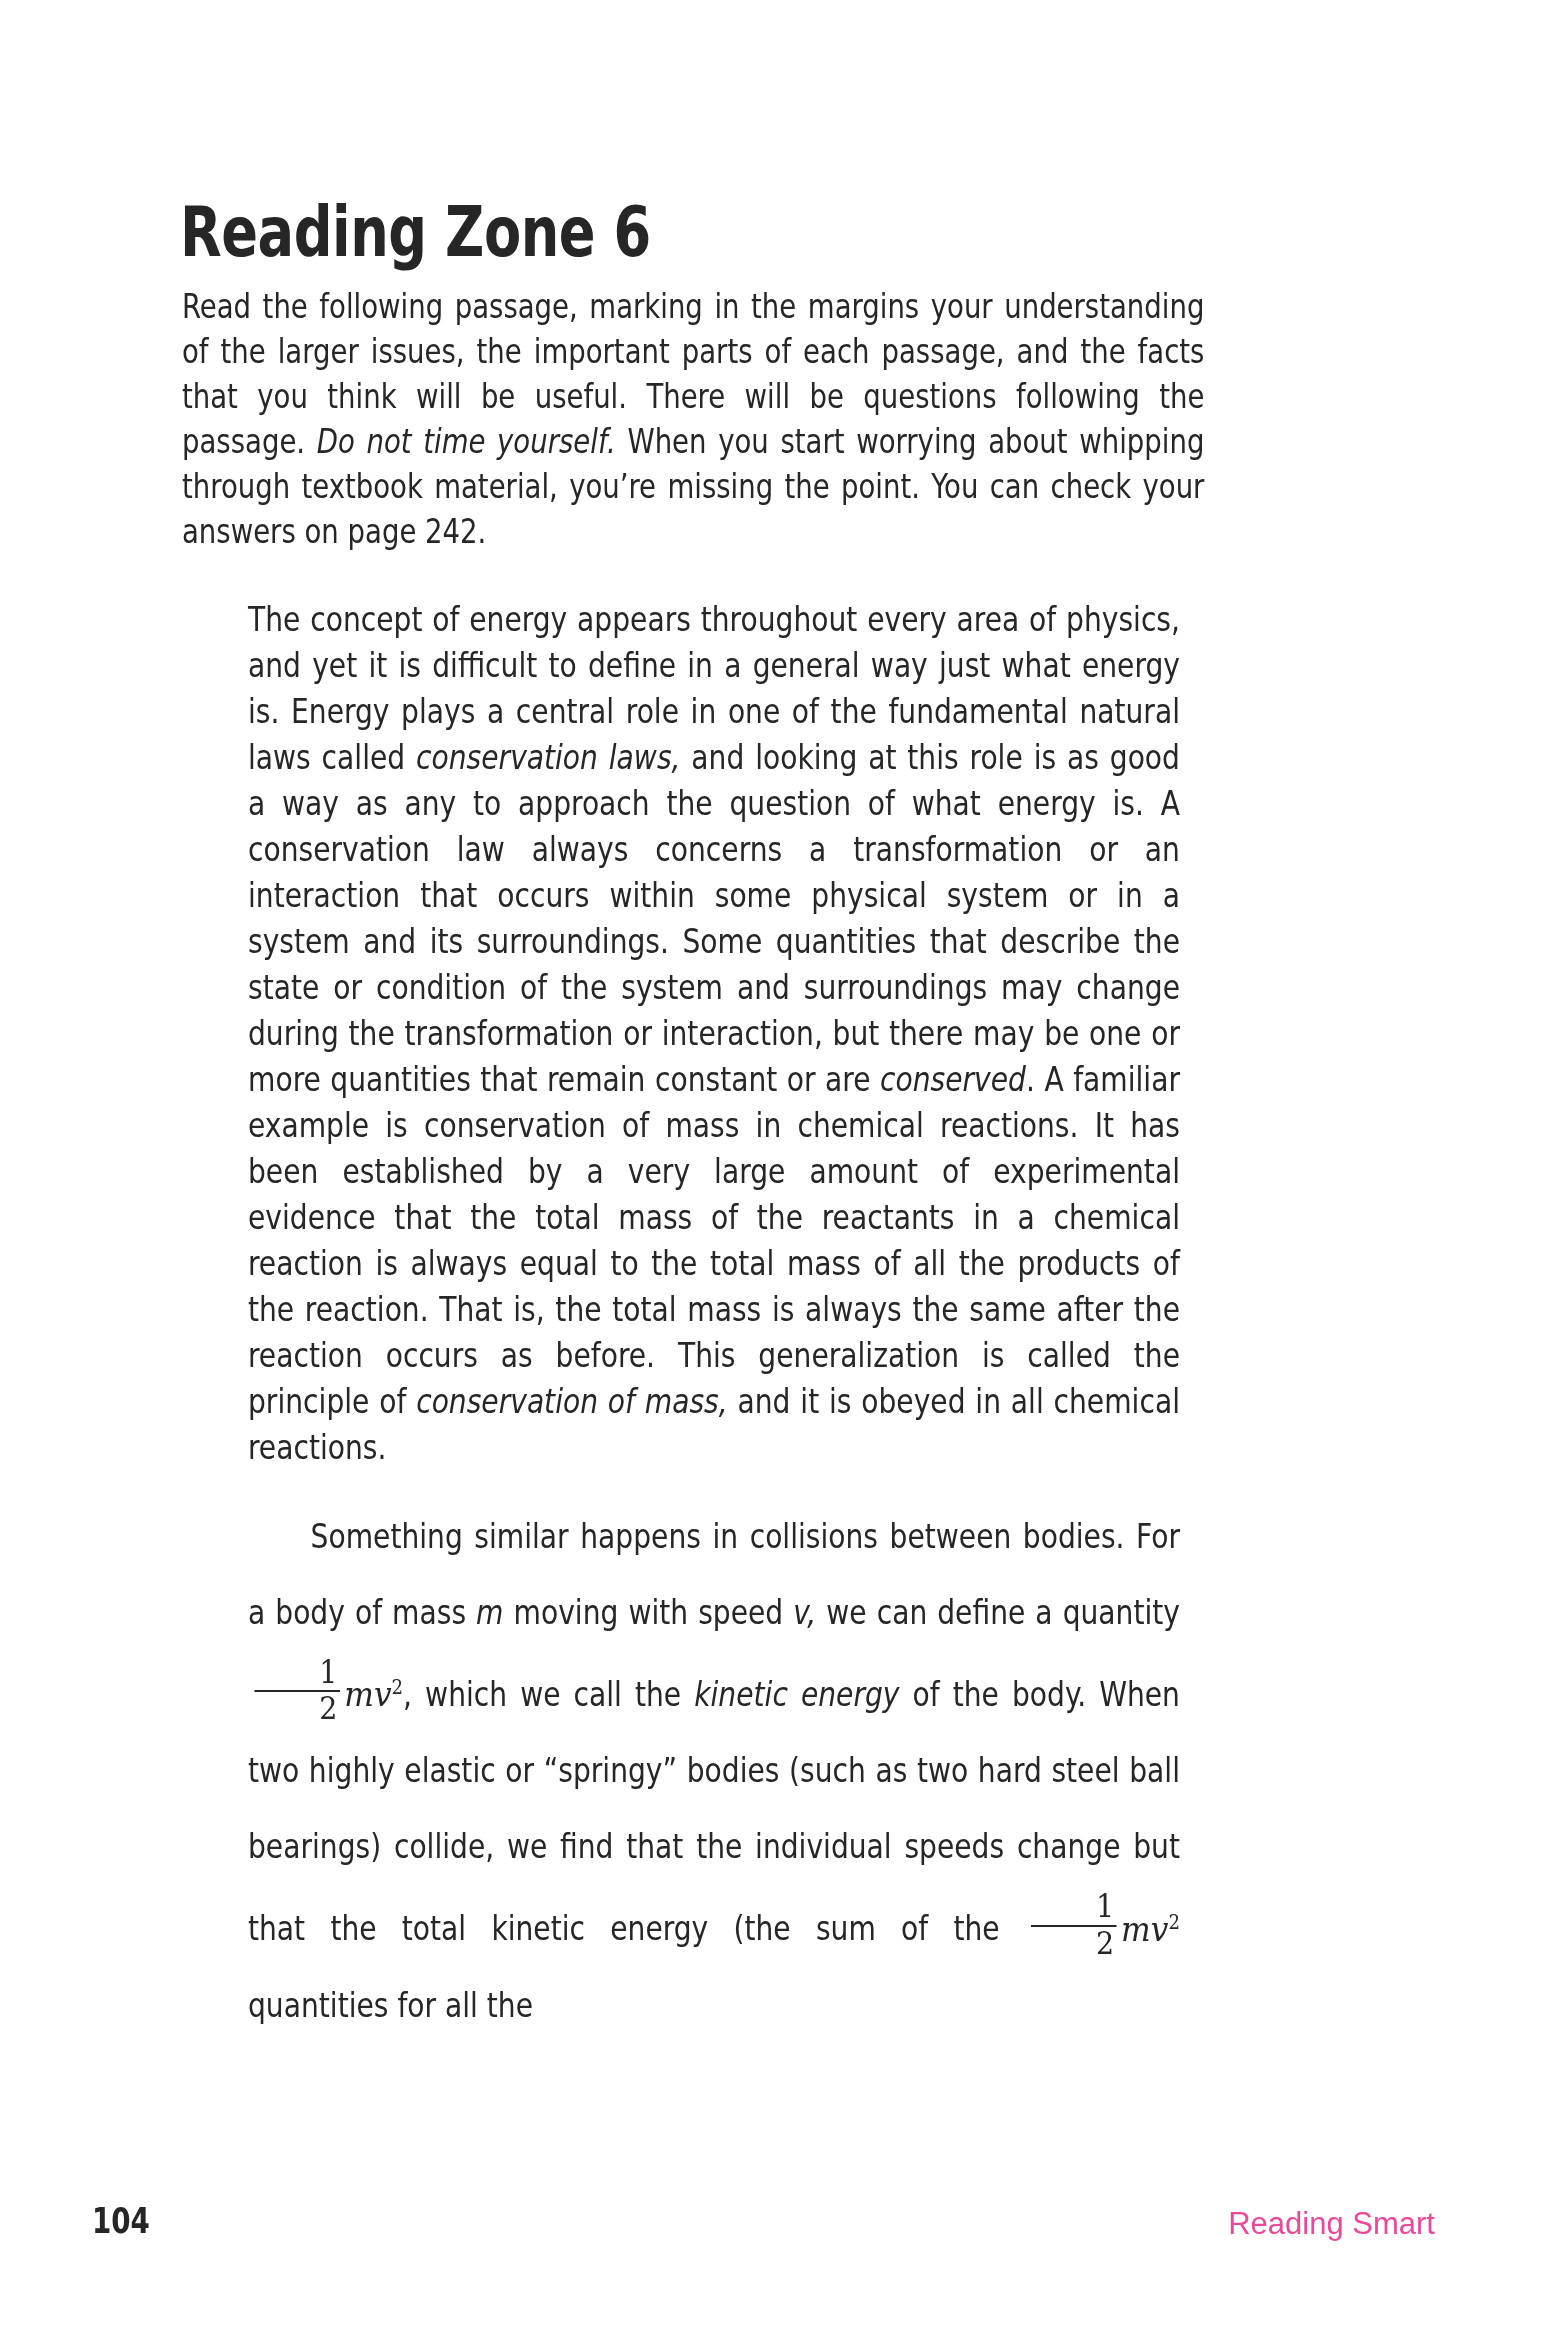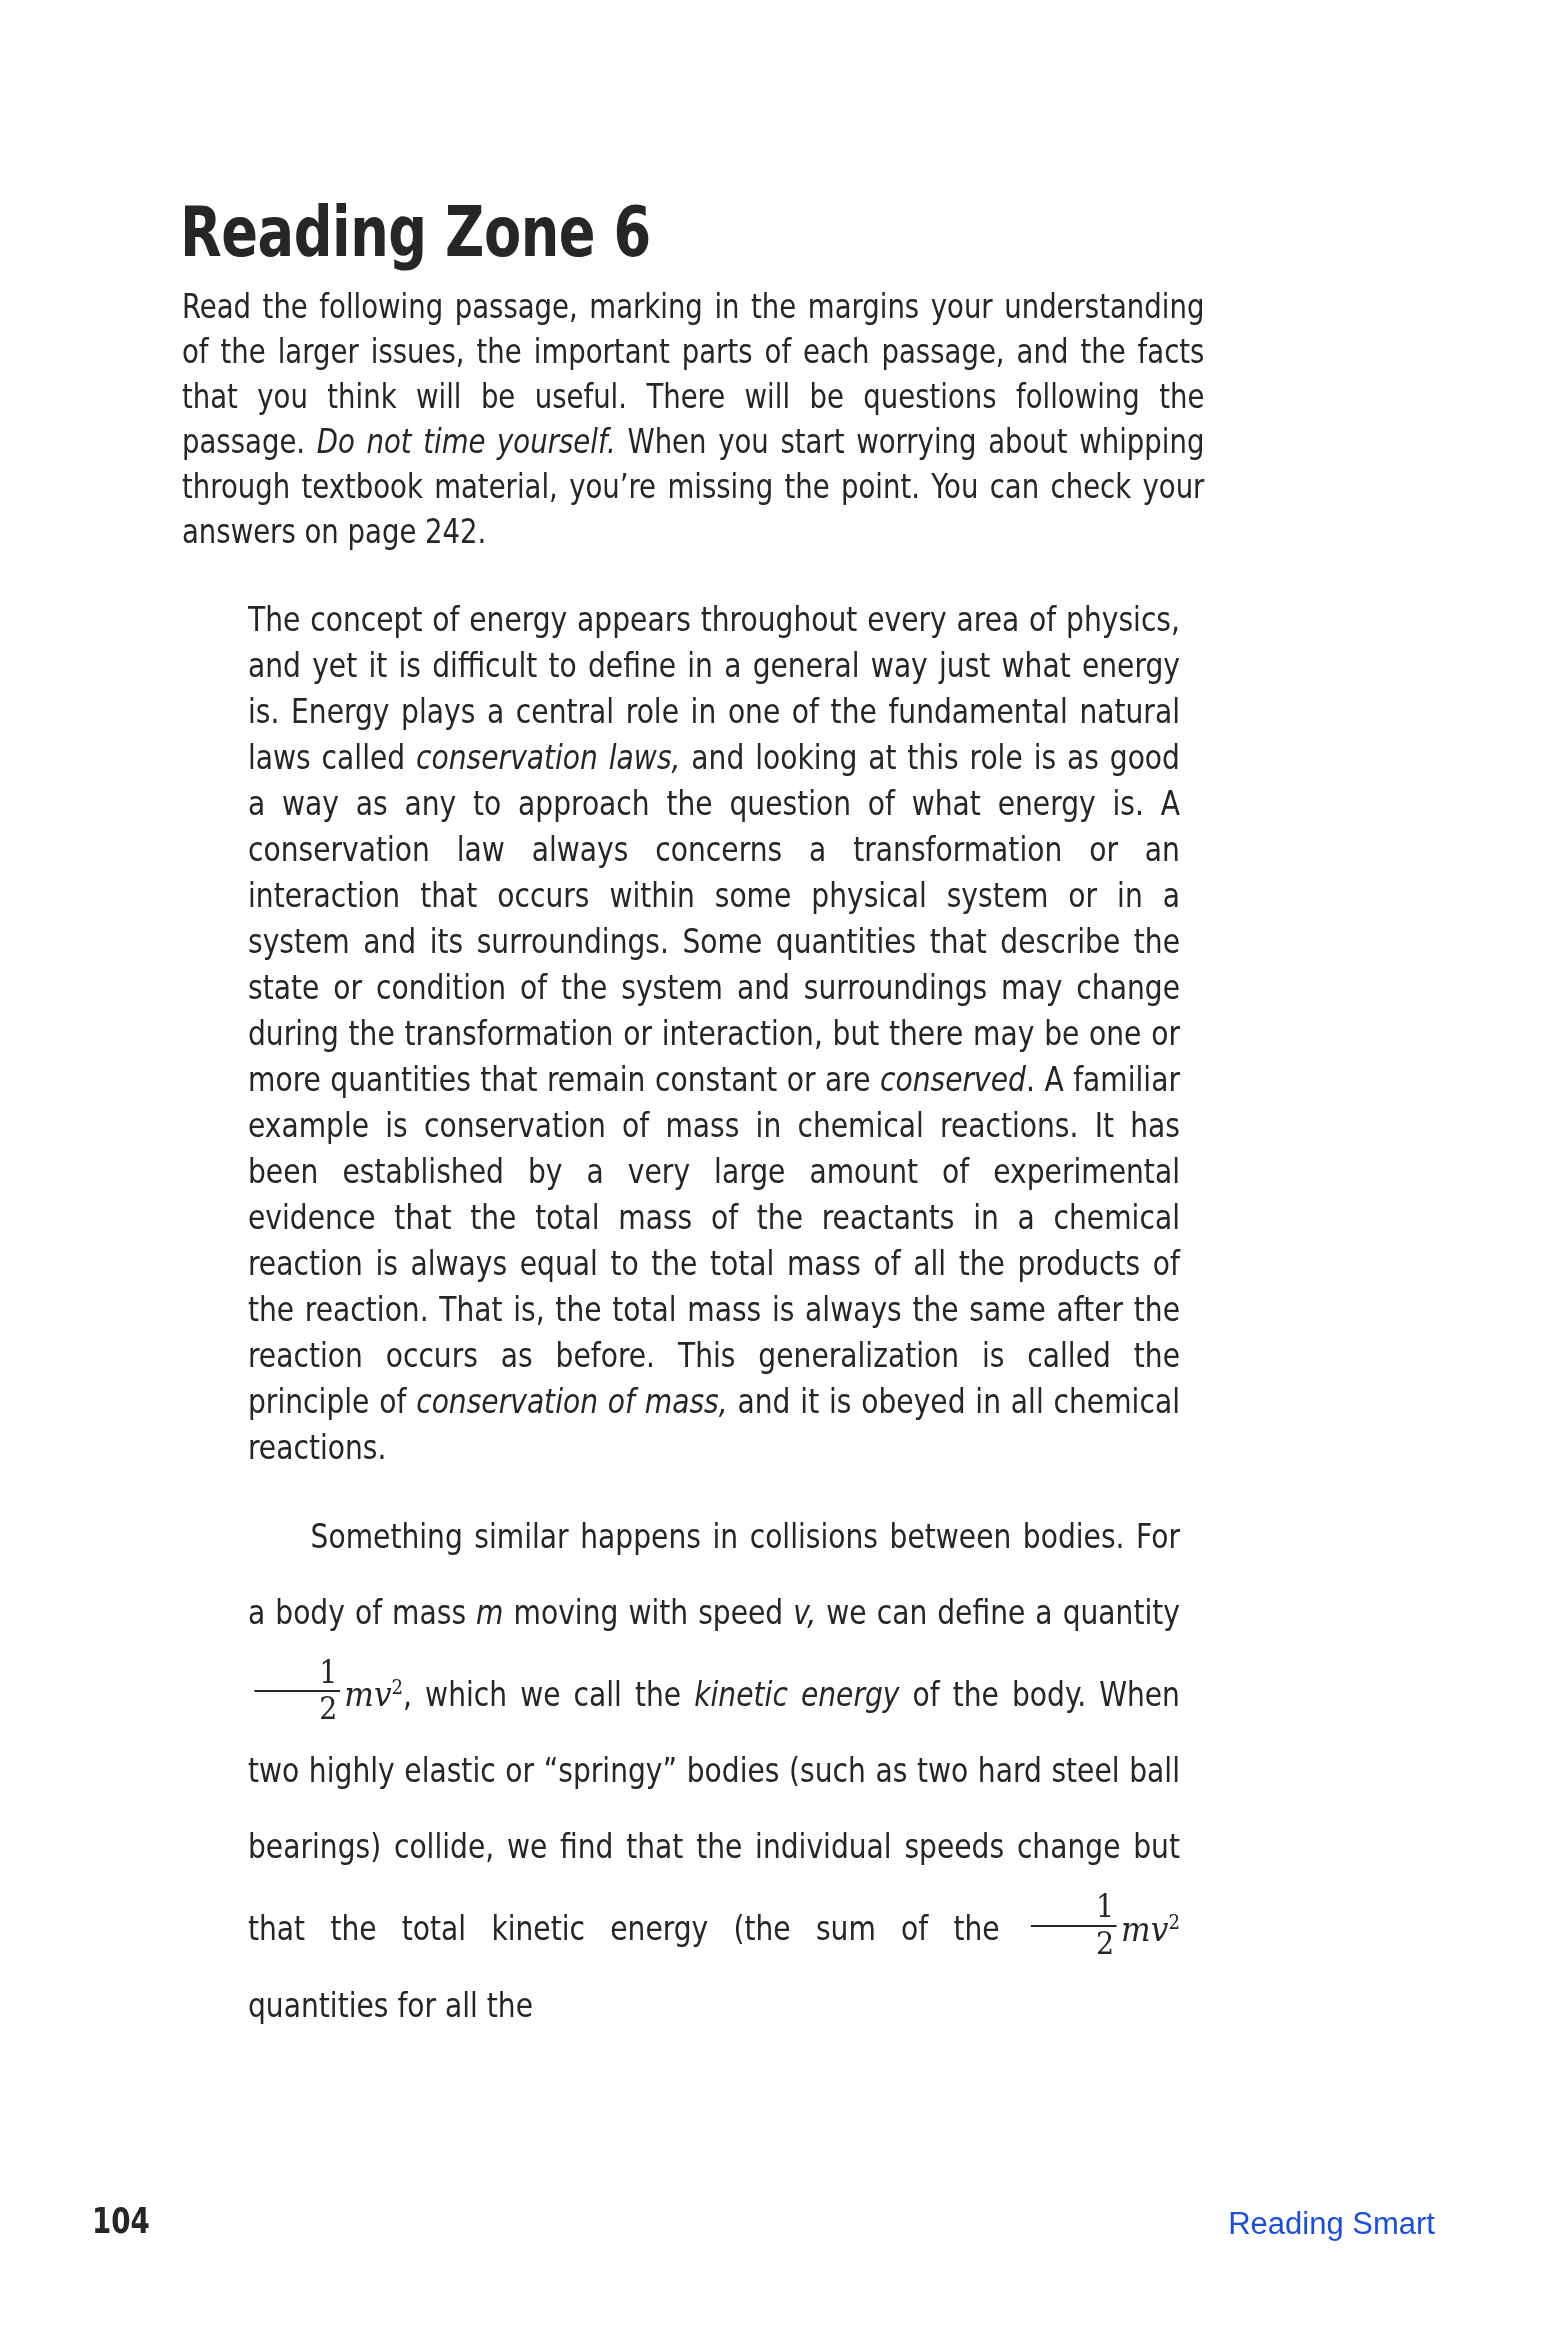--- a/index.html
+++ b/index.html
@@ -130,21 +130,21 @@
     transform-origin: left top;
   }
   .footer-book-title {
     position: absolute;
     right: 109px;
     top: 2203px;
     font-family: "Liberation Sans", sans-serif;
     font-weight: 400;
     font-size: 31px;
     line-height: 42px;
-    color: #1d4ed8;
+    color: #ec4899;
   }
 </style>
 </head>
 <body>
 
 <div class="page">
 
   <h1 class="page-title">Reading Zone 6</h1>
 
   <div class="intro">

